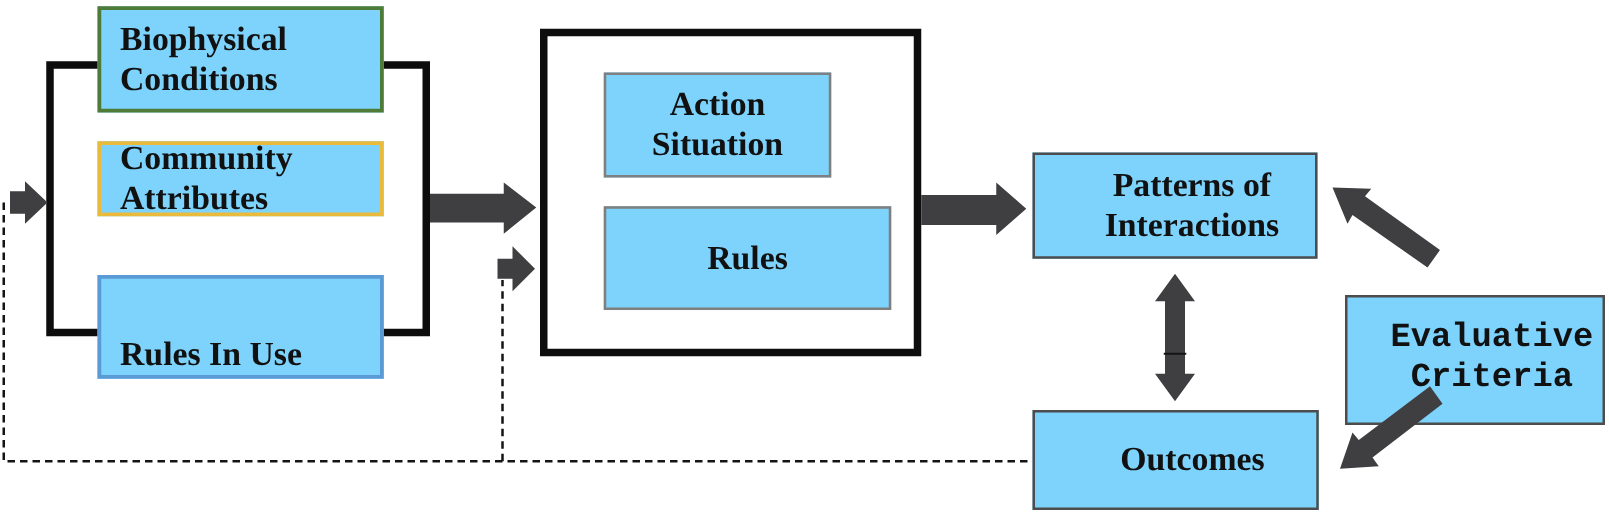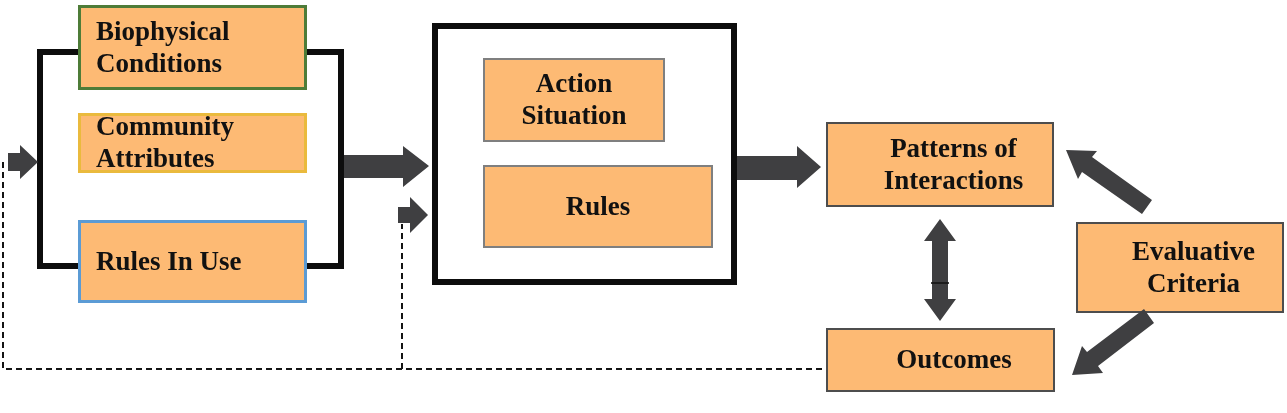--- a/index.html
+++ b/index.html
@@ -11,42 +11,42 @@
     position: relative;
     width: 1287px;
     height: 413px;
     background: var(--background, #ffffff);
     font-family: "Liberation Serif", serif;
     overflow: hidden;
   }
   .box {
     position: absolute;
     box-sizing: border-box;
-    background: #fdba74;
+    background: #7dd3fc;
     display: flex;
     align-items: center;
     font-weight: bold;
     font-size: 27px;
     line-height: 1.18;
     color: var(--text, #111111);
   }
   .box .label {
     white-space: pre-line;
   }
   .container-frame {
     position: absolute;
     box-sizing: border-box;
     border: 6px solid var(--frame, #0d0d0d);
     background: transparent;
   }
   .left-align { justify-content: flex-start; padding-left: 15px; text-align: left; }
   .center-align { justify-content: center; text-align: center; }
   .green-border  { border: 3px solid var(--green, #4e7c38); }
   .gold-border   { border: 3px solid var(--gold, #eaba3d); }
-  .blue-border   { border: 3px solid var(--blue, #5b9bd5); }
+  .blue-border   { border: 3px solid var(--blue, #5b9bd5); align-items: flex-end; }
   .inner-border  { border: 2px solid var(--inner-border, #7f7f7f); }
   .thin-border   { border: 2px solid var(--box-border, #4d4d4d); padding-left: 27px; }
   #overlay {
     position: absolute;
     left: 0; top: 0;
     width: 1287px; height: 413px;
     pointer-events: none;
   }
   .arrow { fill: var(--arrow, #3f3f41); stroke: none; }
   .dashed {
@@ -89,26 +89,26 @@
 
   <div class="box inner-border center-align" style="left:483px; top:165px; width:230px; height:83px;">
     <span class="label">Rules</span>
   </div>
 
   <div class="box thin-border center-align" style="left:826px; top:122px; width:228px; height:85px;">
     <span class="label">Patterns of
 Interactions</span>
   </div>
 
-  <div class="box thin-border center-align" style="left:1076px; top:222px; width:208px; height:91px;">
+  <div class="box thin-border center-align" style="left:1076px; top:236px; width:208px; height:104px;font-family:Liberation Mono, monospace;">
     <span class="label">Evaluative
 Criteria</span>
   </div>
 
-  <div class="box thin-border center-align" style="left:826px; top:328px; width:229px; height:64px;">
+  <div class="box thin-border center-align" style="left:826px; top:328px; width:229px; height:80px;">
     <span class="label">Outcomes</span>
   </div>
 
   <svg id="overlay" viewBox="0 0 1287 413" xmlns="http://www.w3.org/2000/svg">
 
     <path class="dashed" d="M3,162 L3,369 L826,369"></path>
 
     <path class="dashed" d="M402,369 L402,224"></path>
 
     <polygon class="arrow" points="8,153 20,153 20,145 38,162 20,179 20,171 8,171"></polygon>

